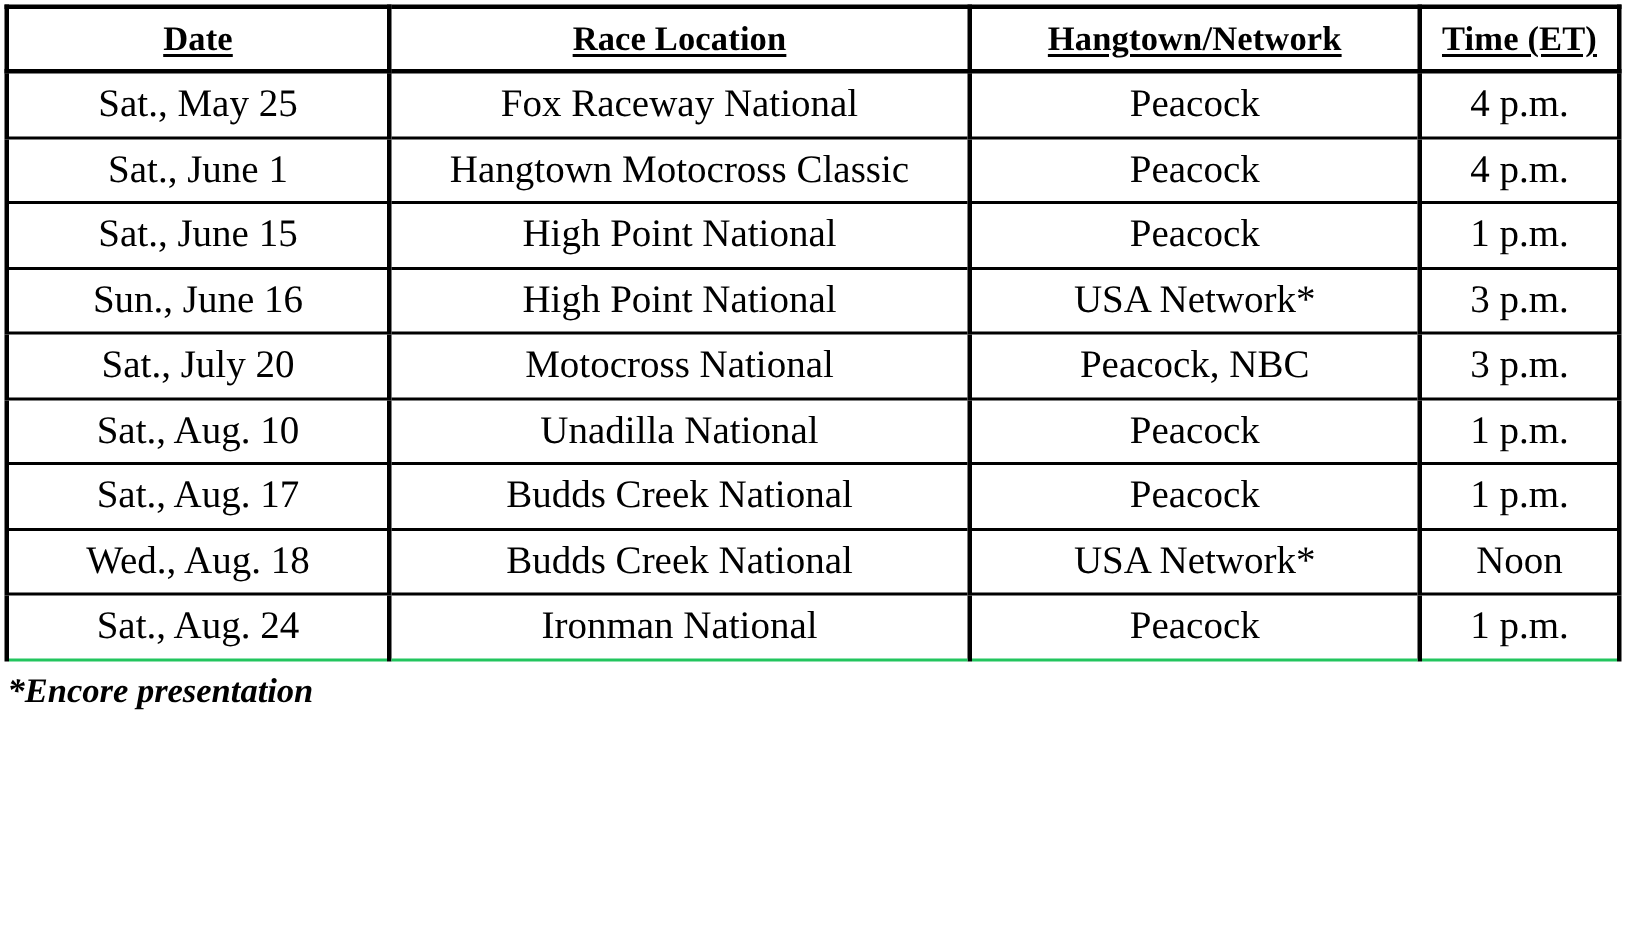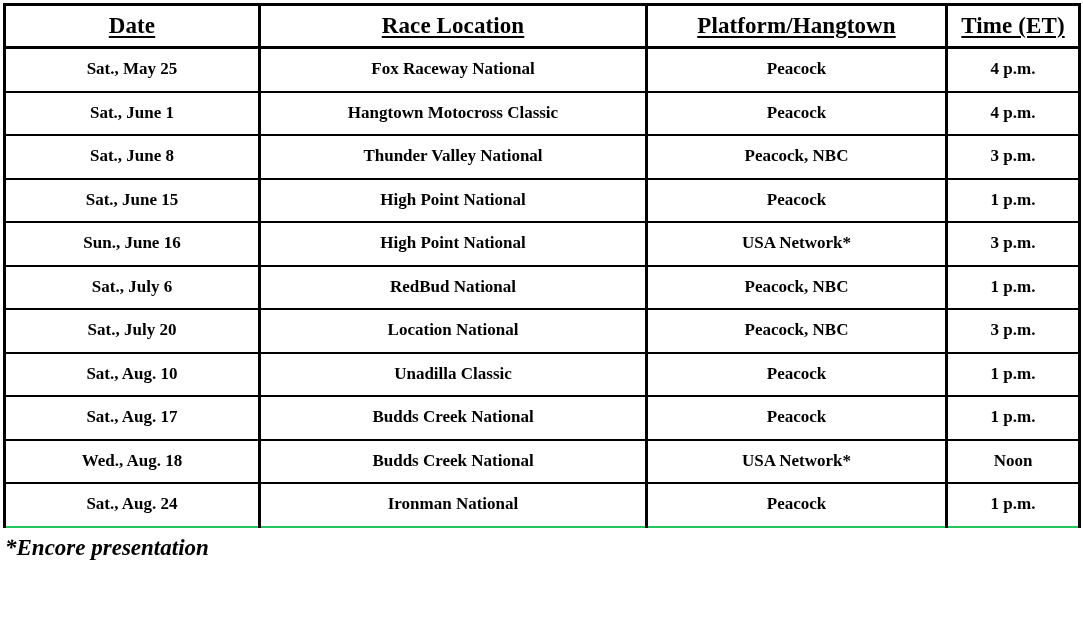--- a/index.html
+++ b/index.html
@@ -52,22 +52,22 @@
     letter-spacing: 0.1px;
   }
   table.schedule thead th .hdr-text {
     text-decoration: underline;
     text-underline-offset: 3px;
     text-decoration-thickness: 2px;
     display: inline-block;
   }
   table.schedule tbody td {
     height: 41.5px;
-    font-size: 17px;
-    font-weight: bold;
+    font-size: 26px;
+    font-weight: normal;
     line-height: 1.1;
     white-space: nowrap;
   }
   table.schedule tbody tr:last-child td {
     border-bottom: 2px solid #22c55e;
   }
   .footnote {
     margin-top: 7px;
     padding-left: 2px;
     font-size: 23px;
@@ -86,70 +86,58 @@
     <colgroup>
       <col class="c-date">
       <col class="c-location">
       <col class="c-platform">
       <col class="c-time">
     </colgroup>
     <thead>
       <tr>
         <th><span class="hdr-text">Date</span></th>
         <th><span class="hdr-text">Race Location</span></th>
-        <th><span class="hdr-text">Platform/Hangtown</span></th>
+        <th><span class="hdr-text">Hangtown/Network</span></th>
         <th><span class="hdr-text">Time (ET)</span></th>
       </tr>
     </thead>
     <tbody>
       <tr>
         <td>Sat., May 25</td>
         <td>Fox Raceway National</td>
         <td>Peacock</td>
         <td>4 p.m.</td>
       </tr>
       <tr>
         <td>Sat., June 1</td>
         <td>Hangtown Motocross Classic</td>
         <td>Peacock</td>
         <td>4 p.m.</td>
       </tr>
       <tr>
-        <td>Sat., June 8</td>
-        <td>Thunder Valley National</td>
-        <td>Peacock, NBC</td>
-        <td>3 p.m.</td>
-      </tr>
-      <tr>
         <td>Sat., June 15</td>
         <td>High Point National</td>
         <td>Peacock</td>
         <td>1 p.m.</td>
       </tr>
       <tr>
         <td>Sun., June 16</td>
         <td>High Point National</td>
         <td>USA Network*</td>
         <td>3 p.m.</td>
       </tr>
       <tr>
-        <td>Sat., July 6</td>
-        <td>RedBud National</td>
-        <td>Peacock, NBC</td>
-        <td>1 p.m.</td>
-      </tr>
-      <tr>
         <td>Sat., July 20</td>
-        <td>Location National</td>
+        <td>Motocross National</td>
         <td>Peacock, NBC</td>
         <td>3 p.m.</td>
       </tr>
       <tr>
         <td>Sat., Aug. 10</td>
-        <td>Unadilla Classic</td>
+        <td>Unadilla National</td>
         <td>Peacock</td>
         <td>1 p.m.</td>
       </tr>
       <tr>
         <td>Sat., Aug. 17</td>
         <td>Budds Creek National</td>
         <td>Peacock</td>
         <td>1 p.m.</td>
       </tr>
       <tr>

